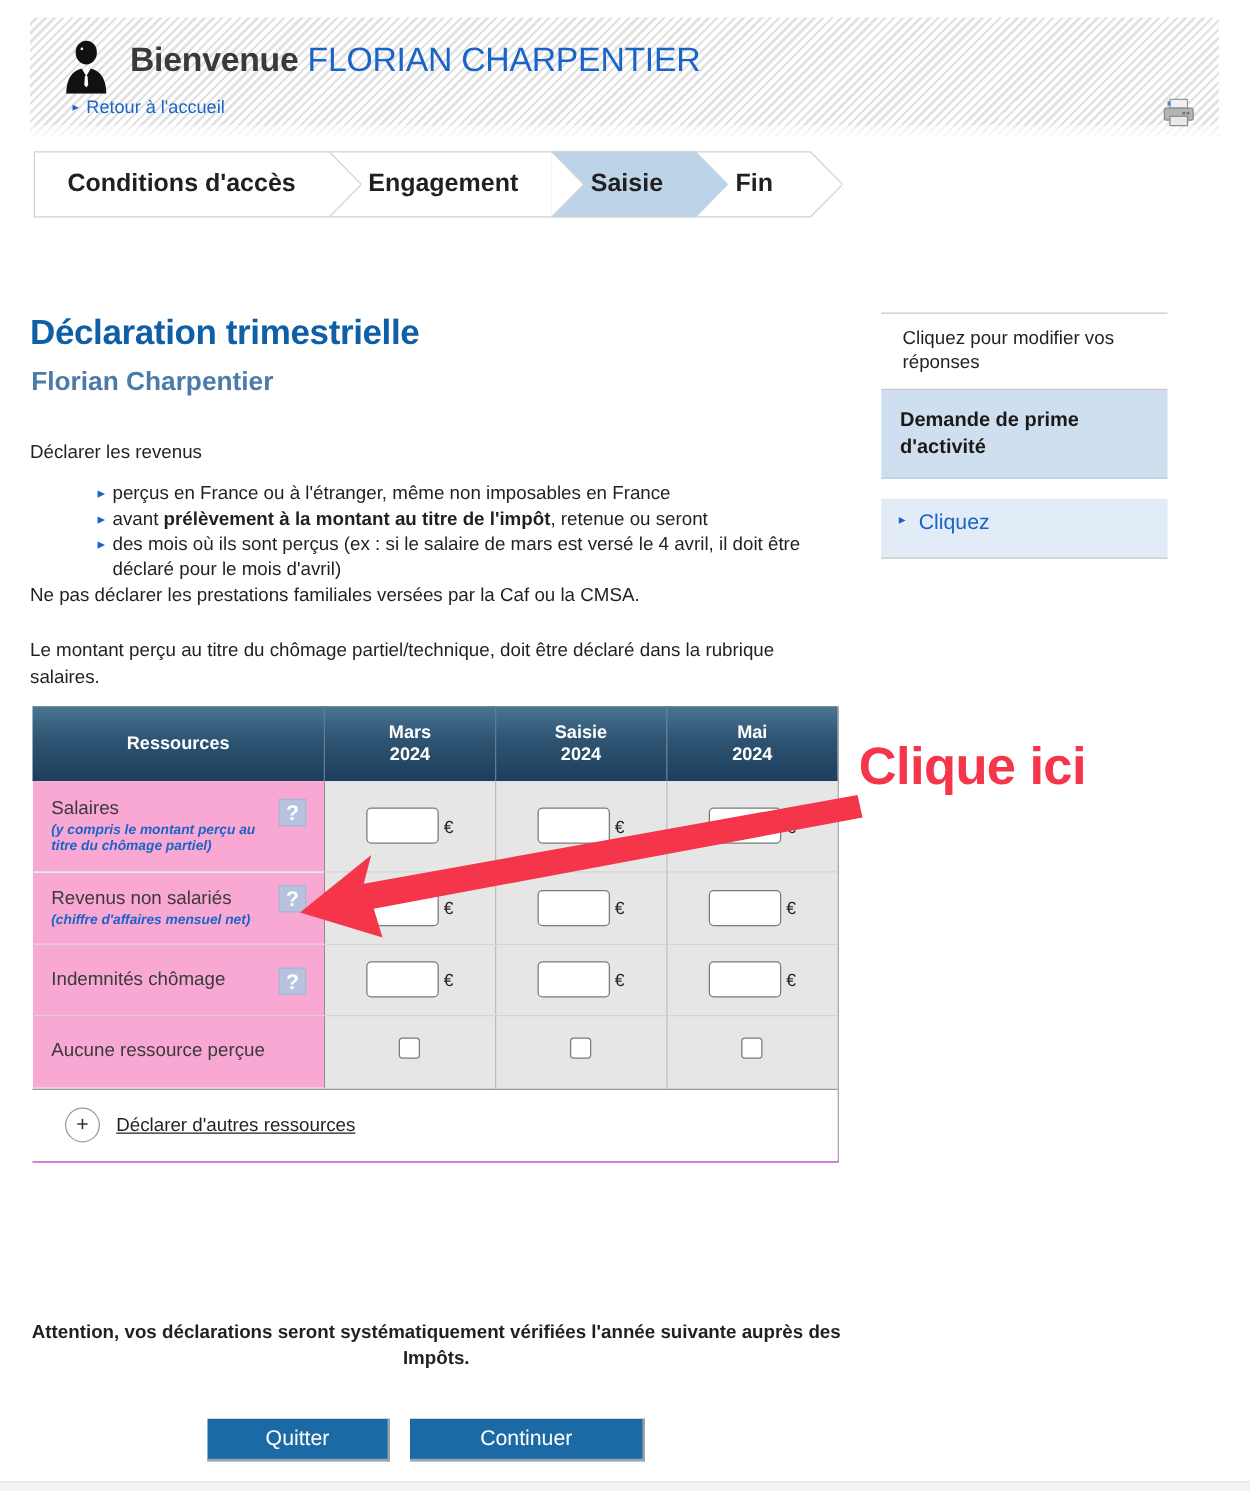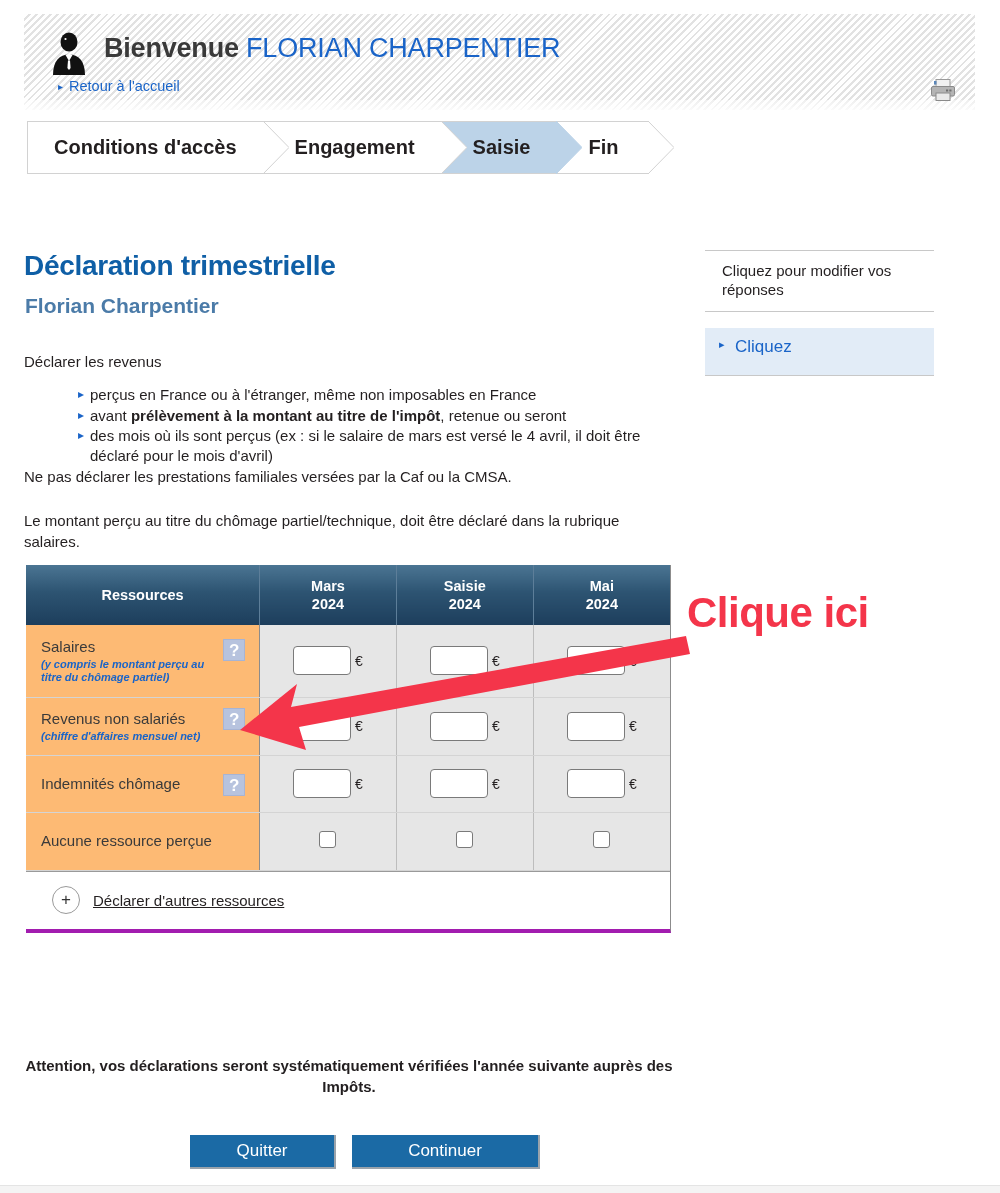--- a/index.html
+++ b/index.html
@@ -110,33 +110,33 @@
   #para-2 {
     position: absolute; left: 24px; top: 510px;
     width: 640px; font-size: 15px; line-height: 21px; color: #231f20;
   }
 
   
   #res-table-wrap {
     position: absolute; left: 26px; top: 565px;
     width: 645px;
     border-right: 1px solid #8c8c8c;
-    border-bottom: 4px solid #a21caf;
+    border-bottom: 1px solid #a21caf;
   }
   table#res-table { border-collapse: collapse; width: 100%; }
   table#res-table th.res-head {
     background: linear-gradient(to bottom, #4b7593 0%, #2d5472 45%, #1d3e5c 100%);
     color: #ffffff; font-size: 14.5px; font-weight: bold;
     height: 60px; vertical-align: middle;
     border-right: 1px solid #5d7e99;
   }
   table#res-table th.res-head:last-child { border-right: none; }
   table#res-table th.month-head { line-height: 18px; }
   td.label-cell {
-    background: #fdba74; width: 234px;
+    background: #f9a8d4; width: 234px;
     border-right: 1px solid #8c8c8c;
     border-bottom: 1px solid #d4d4d4;
     padding: 10px 10px 10px 15px;
     vertical-align: middle; position: relative;
   }
   td.label-cell .lab-main { font-size: 15px; color: #3a3a3a; }
   td.label-cell .lab-sub {
     font-size: 11px; font-style: italic; font-weight: bold;
     color: #1a64c8; line-height: 13px; margin-top: 2px; display: block;
     max-width: 170px;
@@ -209,21 +209,21 @@
   }
   #side-links a { color: #1a64c8; font-size: 17px; text-decoration: none; }
 
   
   #attention {
     position: absolute; left: 24px; top: 1055px; width: 650px;
     text-align: center; font-size: 15px; font-weight: bold;
     line-height: 21px; color: #231f20;
   }
   #footer-btns {
-    position: absolute; left: 40px; top: 1135px; width: 650px;
+    position: absolute; left: 16px; top: 1135px; width: 650px;
     display: flex; justify-content: center; gap: 16px;
   }
   .fbtn {
     font-size: 17px; color: #ffffff; background: #1b6aa5;
     border: none; border-bottom: 2px solid #9aa3ab; border-right: 2px solid #9aa3ab;
     padding: 6px 0; cursor: pointer;
     font-family: "Liberation Sans", sans-serif;
   }
   #btn-quitter { width: 146px; }
   #btn-continuer { width: 188px; }
@@ -404,20 +404,21 @@
     </tbody>
   </table>
   <div id="add-res-row">
     <span class="plus-circle">+</span>
     <span id="add-res-link">Déclarer d'autres ressources</span>
   </div>
 </div>
 
 <div id="side-panel">
   <div id="side-intro">Cliquez pour modifier vos réponses</div>
+  <div id="side-box-title">Demande de prime d'activité</div>
   <ul id="side-links">
     <li><a href="#">Cliquez</a></li>
   </ul>
 </div>
 
 <div id="attention">Attention, vos déclarations seront systématiquement vérifiées l'année suivante auprès des Impôts.</div>
 <div id="footer-btns">
   <button id="btn-quitter" class="fbtn">Quitter</button>
   <button id="btn-continuer" class="fbtn">Continuer</button>
 </div>

